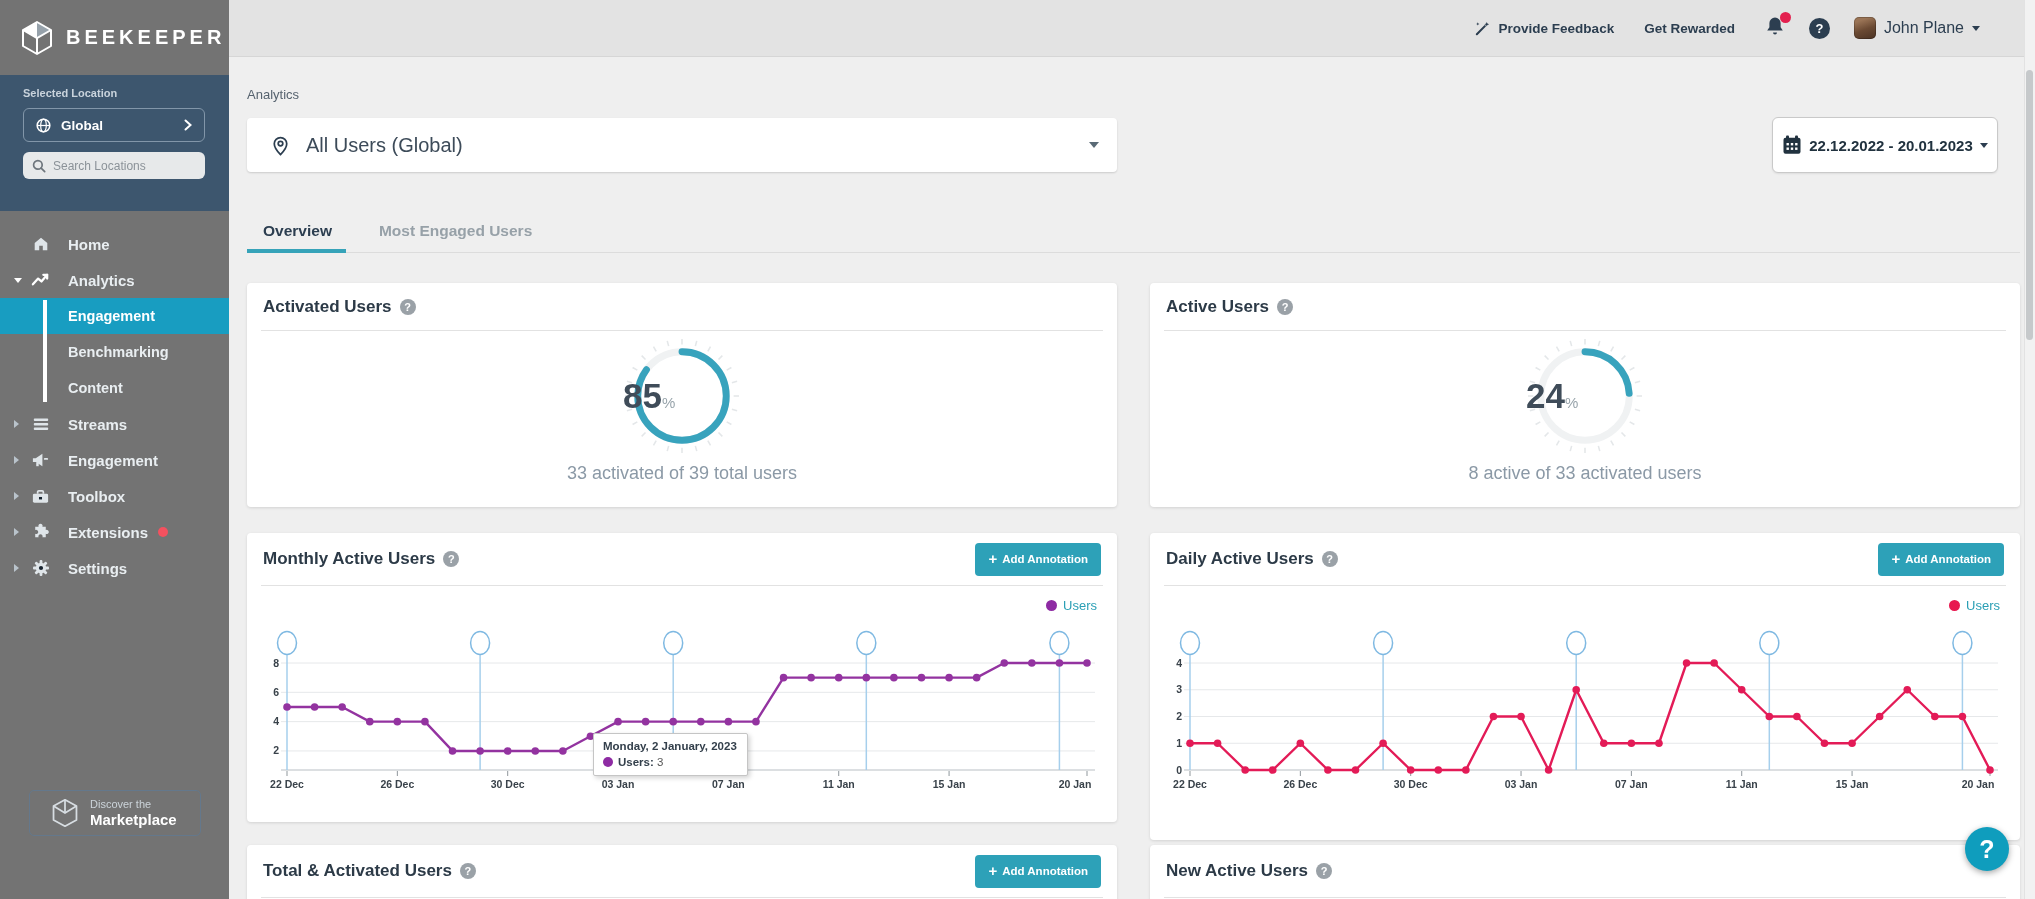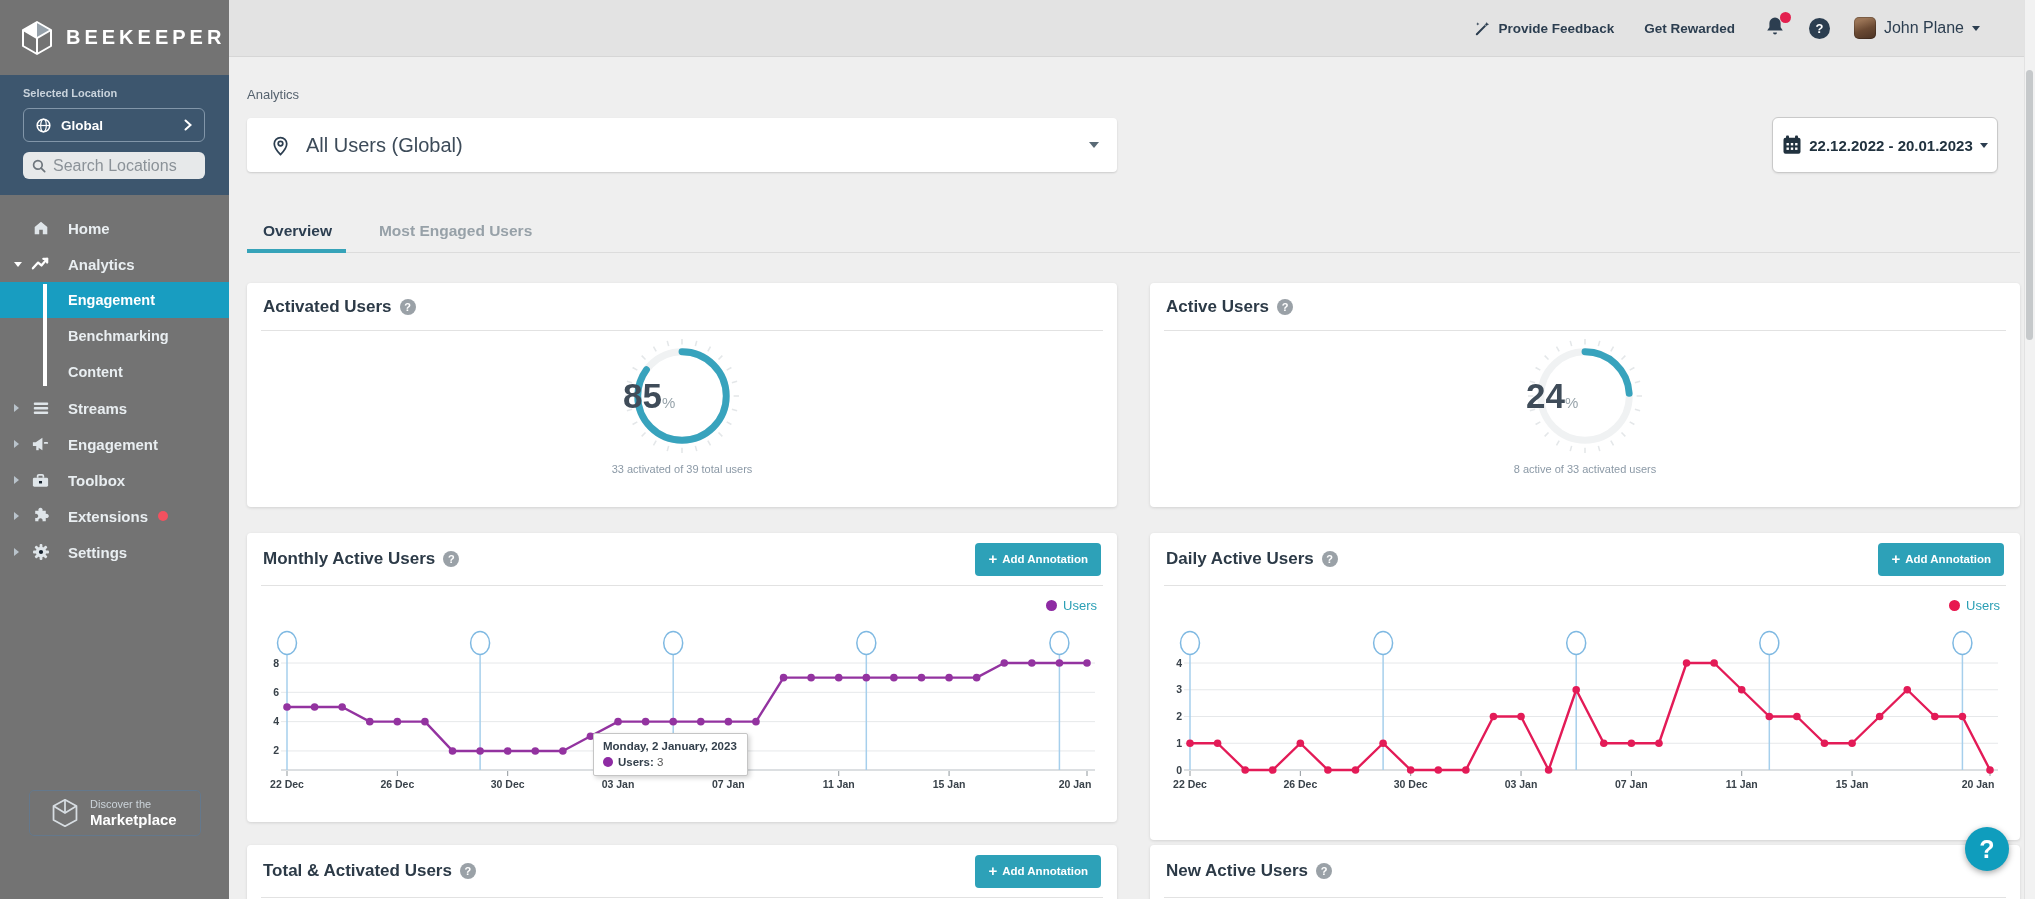--- a/index.html
+++ b/index.html
@@ -3,26 +3,26 @@
 <meta charset="utf-8">
 <style>
   * { margin:0; padding:0; box-sizing:border-box; }
   html,body { width:2035px; height:899px; overflow:hidden; }
   body { font-family:"Liberation Sans", sans-serif; background:#efefef; position:relative; }
 
   
   .sidebar { position:absolute; left:0; top:0; width:229px; height:899px; background:#737373; z-index:20; }
   .logo-row { height:75px; display:flex; align-items:center; padding-left:20px; gap:12px; }
   .logo-text { color:#fff; font-size:20px; font-weight:600; letter-spacing:4px; }
-  .loc-panel { background:#3d566e; padding:12px 24px 16px 23px; }
+  .loc-panel { background:#3d566e; padding:12px 24px 32px 23px; }
   .loc-label { color:#c9d3dc; font-size:11px; font-weight:600; margin-bottom:9px; }
   .global-btn { height:34px; border:1px solid #8296a9; border-radius:6px; display:flex; align-items:center; padding:0 12px; gap:10px; cursor:pointer; }
   .global-btn .gname { color:#fff; font-size:13.5px; font-weight:700; flex:1; }
   .search-box { margin-top:10px; height:27px; border-radius:6px; background:#e7e9ea; display:flex; align-items:center; padding:0 9px; gap:7px; }
-  .search-box input { border:none; outline:none; background:transparent; font-size:16px; color:#5d656c; width:140px; font-family:inherit; }
+  .search-box input { border:none; outline:none; background:transparent; font-size:12px; color:#5d656c; width:140px; font-family:inherit; }
   .search-box input::placeholder { color:#8b9298; }
   .nav { margin-top:15px; position:relative; }
   .nav-row { height:36px; display:flex; align-items:center; position:relative; cursor:pointer; }
   .nav-caret { position:absolute; left:14px; }
   .tri-right { width:0; height:0; border-top:4px solid transparent; border-bottom:4px solid transparent; border-left:5px solid #b9c3cb; }
   .tri-down { width:0; height:0; border-left:4px solid transparent; border-right:4px solid transparent; border-top:5px solid #ffffff; }
   .nav-ico { position:absolute; left:31px; width:19px; height:19px; display:flex; align-items:center; justify-content:center; }
   .nav-label { margin-left:68px; color:#e9eef1; font-size:15px; font-weight:600; }
   .subnav { position:relative; }
   .subnav::before { content:""; position:absolute; left:43px; top:2px; bottom:4px; width:4px; background:#ffffff; z-index:2; }
@@ -68,21 +68,21 @@
   .qmark { width:16px; height:16px; border-radius:50%; background:#9aa1a7; color:#fff; font-size:11px; font-weight:700; display:flex; align-items:center; justify-content:center; margin-left:8px; cursor:pointer; }
   .divider { border-top:1px solid #e2e2e2; margin:0 -2px; }
   .annot-btn { margin-left:auto; background:#2da1b8; color:#fff; border:none; border-radius:4px; font-size:11.5px; font-weight:700; height:33px; padding:0 13px; display:flex; align-items:center; gap:5px; cursor:pointer; font-family:inherit; }
   .annot-btn .plus { font-size:15px; font-weight:700; margin-top:-1px; }
 
   .donut-wrap { display:flex; flex-direction:column; align-items:center; margin-top:6px; }
   .donut-box { position:relative; width:118px; height:118px; }
   .donut-overlay { position:absolute; inset:0; display:flex; align-items:center; justify-content:flex-start; }
   .donut-num { font-size:35px; color:#3f4c59; font-weight:600; }
   .donut-pct { font-size:15px; color:#98a4ab; margin-top:12px; }
-  .donut-caption { font-size:11px; color:#8b99a6; margin-top:8px; }
+  .donut-caption { font-size:18px; color:#8b99a6; margin-top:8px; }
 
   .legend-row { margin-top:8px; display:flex; justify-content:flex-end; align-items:center; gap:6px; height:22px; padding-right:4px; }
   .legend-dot { width:11px; height:11px; border-radius:50%; }
   .legend-label { font-size:13px; color:#2a9fb5; }
   .chart-svg { display:block; margin-top:2px; }
 
   .tooltip { position:absolute; left:346px; top:200px; background:#fff; border:1px solid #c5c5c5; border-radius:2px; box-shadow:2px 2px 5px rgba(0,0,0,.18); padding:6px 10px 7px 9px; z-index:5; }
   .tt-title { font-size:11.5px; font-weight:700; color:#34404c; }
   .tt-row { display:flex; align-items:center; gap:5px; margin-top:4px; font-size:11.5px; color:#555; }
   .tt-dot { width:10px; height:10px; border-radius:50%; background:#8e2ba3; }

